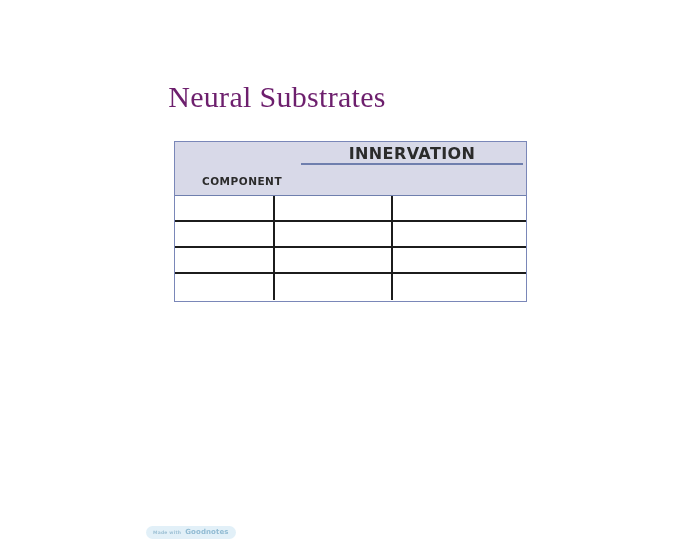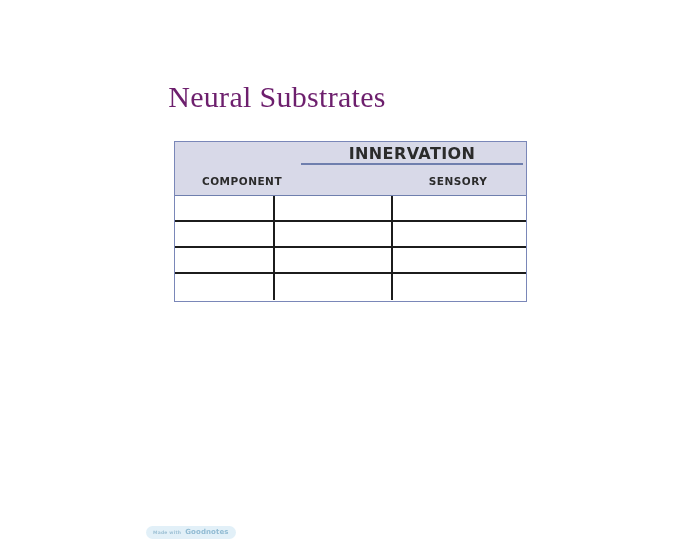--- a/index.html
+++ b/index.html
@@ -178,21 +178,20 @@
   <div class="table-wrap">
 
     <div class="thead">
 
       <div class="group-label">INNERVATION</div>
 
       <div class="group-underline"></div>
 
       <div class="sub-labels">
         <div class="cell c1">COMPONENT</div>
-        <div class="cell c3">SENSORY</div>
       </div>
 
     </div>
 
     <div class="tbody">
 
       <div class="trow">
         <div class="tcell c1"></div>
         <div class="tcell c2"></div>
         <div class="tcell c3"></div>

